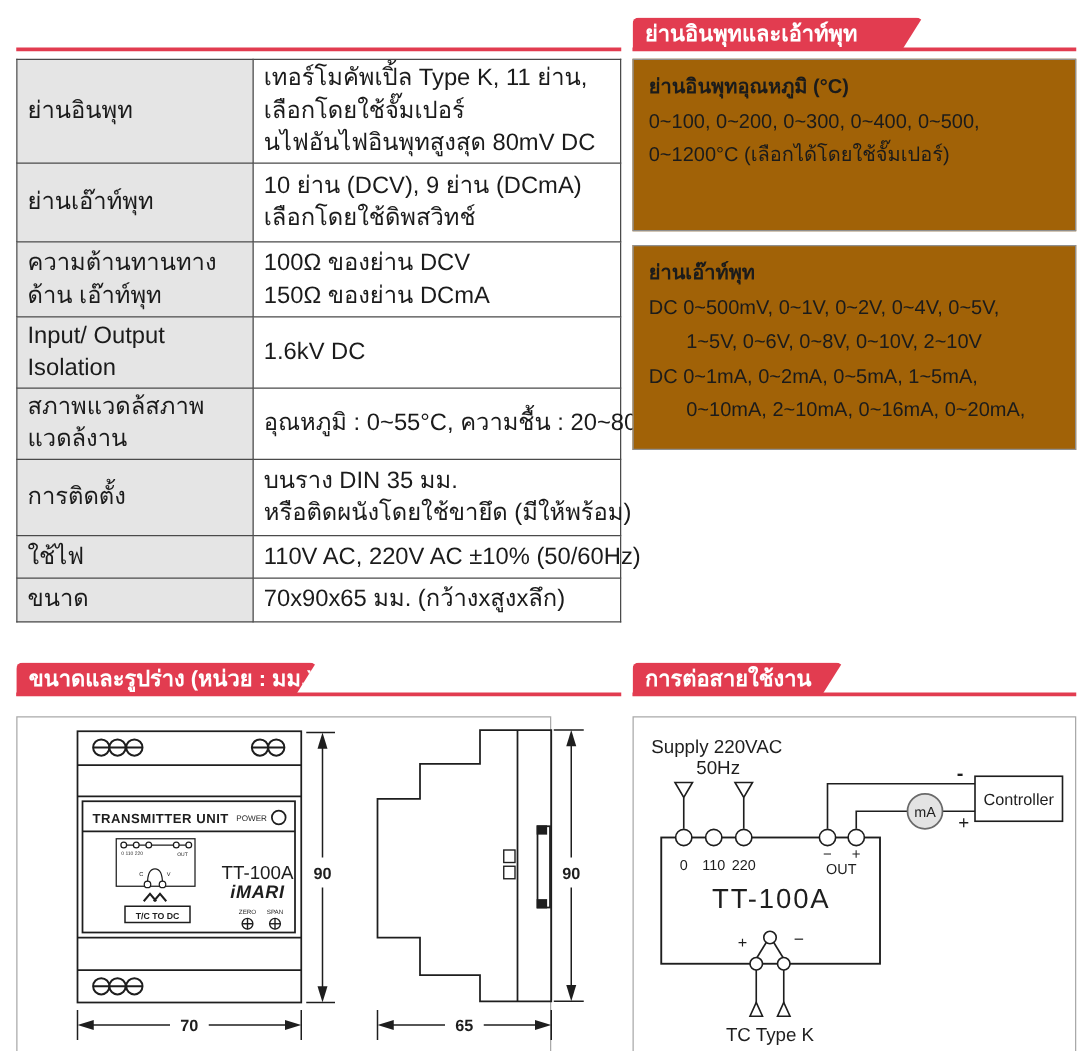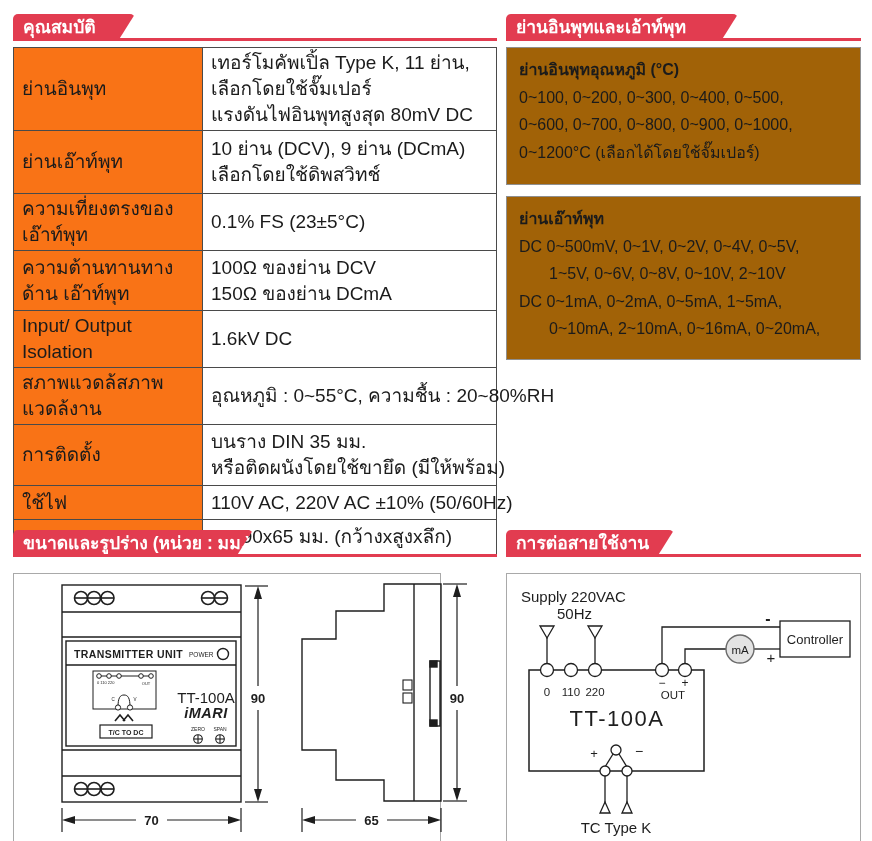--- a/index.html
+++ b/index.html
@@ -18,64 +18,57 @@
     padding:0 26px 0 10px;border-radius:5px 5px 0 0;
     clip-path:polygon(0 0,100% 0,calc(100% - 17px) 100%,0 100%);
     white-space:nowrap;
   }
   
   table.spec{border-collapse:collapse;width:484px;margin-top:6px;table-layout:fixed;}
   table.spec td{
     border:1px solid #4a4a4a;font-size:19px;line-height:26px;
     padding:2px 8px;vertical-align:middle;
   }
-  table.spec td.lbl{background:#f97316;width:172px;}
+  table.spec td.lbl{background:#e5e5e5;width:172px;}
   table.spec td.val div{white-space:nowrap;}
   
   .obox{
     border:1px solid #8f8f8f;background:#a16207;box-sizing:border-box;width:355px;
     padding:8px 12px;font-size:16px;line-height:27.5px;
   }
   .obox .bt{font-weight:bold;}
   .obox .indent{padding-left:30px;}
   .obox div{white-space:nowrap;}
   
   .dbox{border:1px solid #a9a9a9;box-sizing:border-box;background:#fff;margin-top:16px;}
   svg{display:block;}
   svg text{font-family:"Liberation Sans","DejaVu Sans",sans-serif;fill:#1e1e1e;}
 </style>
 </head>
 <body>
 
 <div class="section" style="left:13px;top:14px;width:484px;">
   <div class="banner">
     <div class="underline"></div>
-    <div class="flag" style="width:122px;">คุณสมบัติ</div>
   </div>
   <table class="spec">
     <tbody>
         <tr style="height:83px;">
       <td class="lbl">ย่านอินพุท</td>
       <td class="val">
         <div>เทอร์โมคัพเปิ้ล Type K, 11 ย่าน,</div>
         <div>เลือกโดยใช้จั๊มเปอร์</div>
-        <div>แรงดันไฟอินพุทสูงสุด 80mV DC</div>
+        <div>นไฟอันไฟอินพุทสูงสุด 80mV DC</div>
       </td>
     </tr>
     <tr style="height:63px;">
       <td class="lbl">ย่านเอ๊าท์พุท</td>
       <td class="val">
         <div>10 ย่าน (DCV), 9 ย่าน (DCmA)</div>
         <div>เลือกโดยใช้ดิพสวิทช์</div>
-      </td>
-    </tr>
-    <tr style="height:35px;">
-      <td class="lbl">ความเที่ยงตรงของเอ๊าท์พุท</td>
-      <td class="val">
-        <div>0.1% FS (23±5°C)</div>
       </td>
     </tr>
     <tr style="height:60px;">
       <td class="lbl">ความต้านทานทางด้าน เอ๊าท์พุท</td>
       <td class="val">
         <div>100Ω ของย่าน DCV</div>
         <div>150Ω ของย่าน DCmA</div>
       </td>
     </tr>
     <tr style="height:34px;">
@@ -114,21 +107,20 @@
 </div>
 
 <div class="section" style="left:506px;top:14px;width:355px;">
   <div class="banner">
     <div class="underline"></div>
     <div class="flag" style="width:232px;">ย่านอินพุทและเอ้าท์พุท</div>
   </div>
   <div class="obox" style="margin-top:6px;height:138px;">
     <div class="bt">ย่านอินพุทอุณหภูมิ (°C)</div>
     <div>0~100, 0~200, 0~300, 0~400, 0~500,</div>
-    <div>0~600, 0~700, 0~800, 0~900, 0~1000,</div>
     <div>0~1200°C (เลือกได้โดยใช้จั๊มเปอร์)</div>
   </div>
   <div class="obox" style="margin-top:11px;height:164px;">
     <div class="bt">ย่านเอ๊าท์พุท</div>
     <div>DC 0~500mV, 0~1V, 0~2V, 0~4V, 0~5V,</div>
     <div class="indent">1~5V, 0~6V, 0~8V, 0~10V, 2~10V</div>
     <div>DC 0~1mA, 0~2mA, 0~5mA, 1~5mA,</div>
     <div class="indent">0~10mA, 2~10mA, 0~16mA, 0~20mA,</div>
   </div>
 </div>

